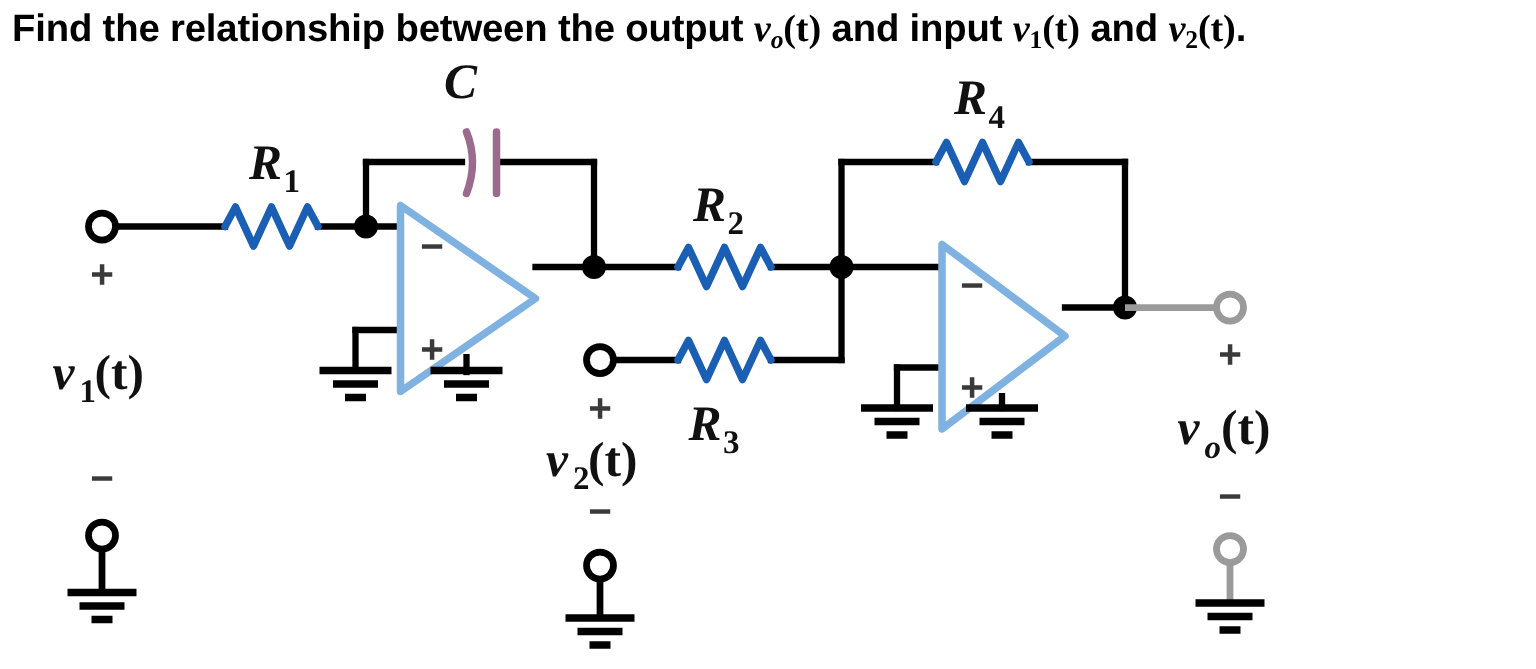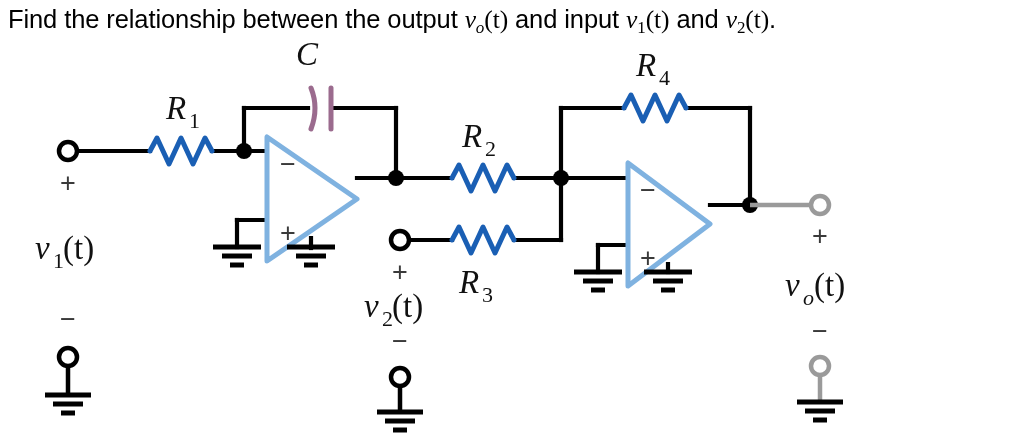--- a/index.html
+++ b/index.html
@@ -12,20 +12,21 @@
     height: 446px;
     overflow: hidden;
     font-family: "Liberation Serif", serif;
     position: relative;
   }
   #page {
     position: relative;
     width: 1024px;
     height: 394px;
     background: #ffffff;
+    font-weight: bold;
   }
   #prompt {
     position: absolute;
     left: 8px;
     top: 2px;
     width: 1010px;
     font-family: "Liberation Sans", sans-serif;
     font-size: 25.5px;
     line-height: 34px;
     color: #000000;

